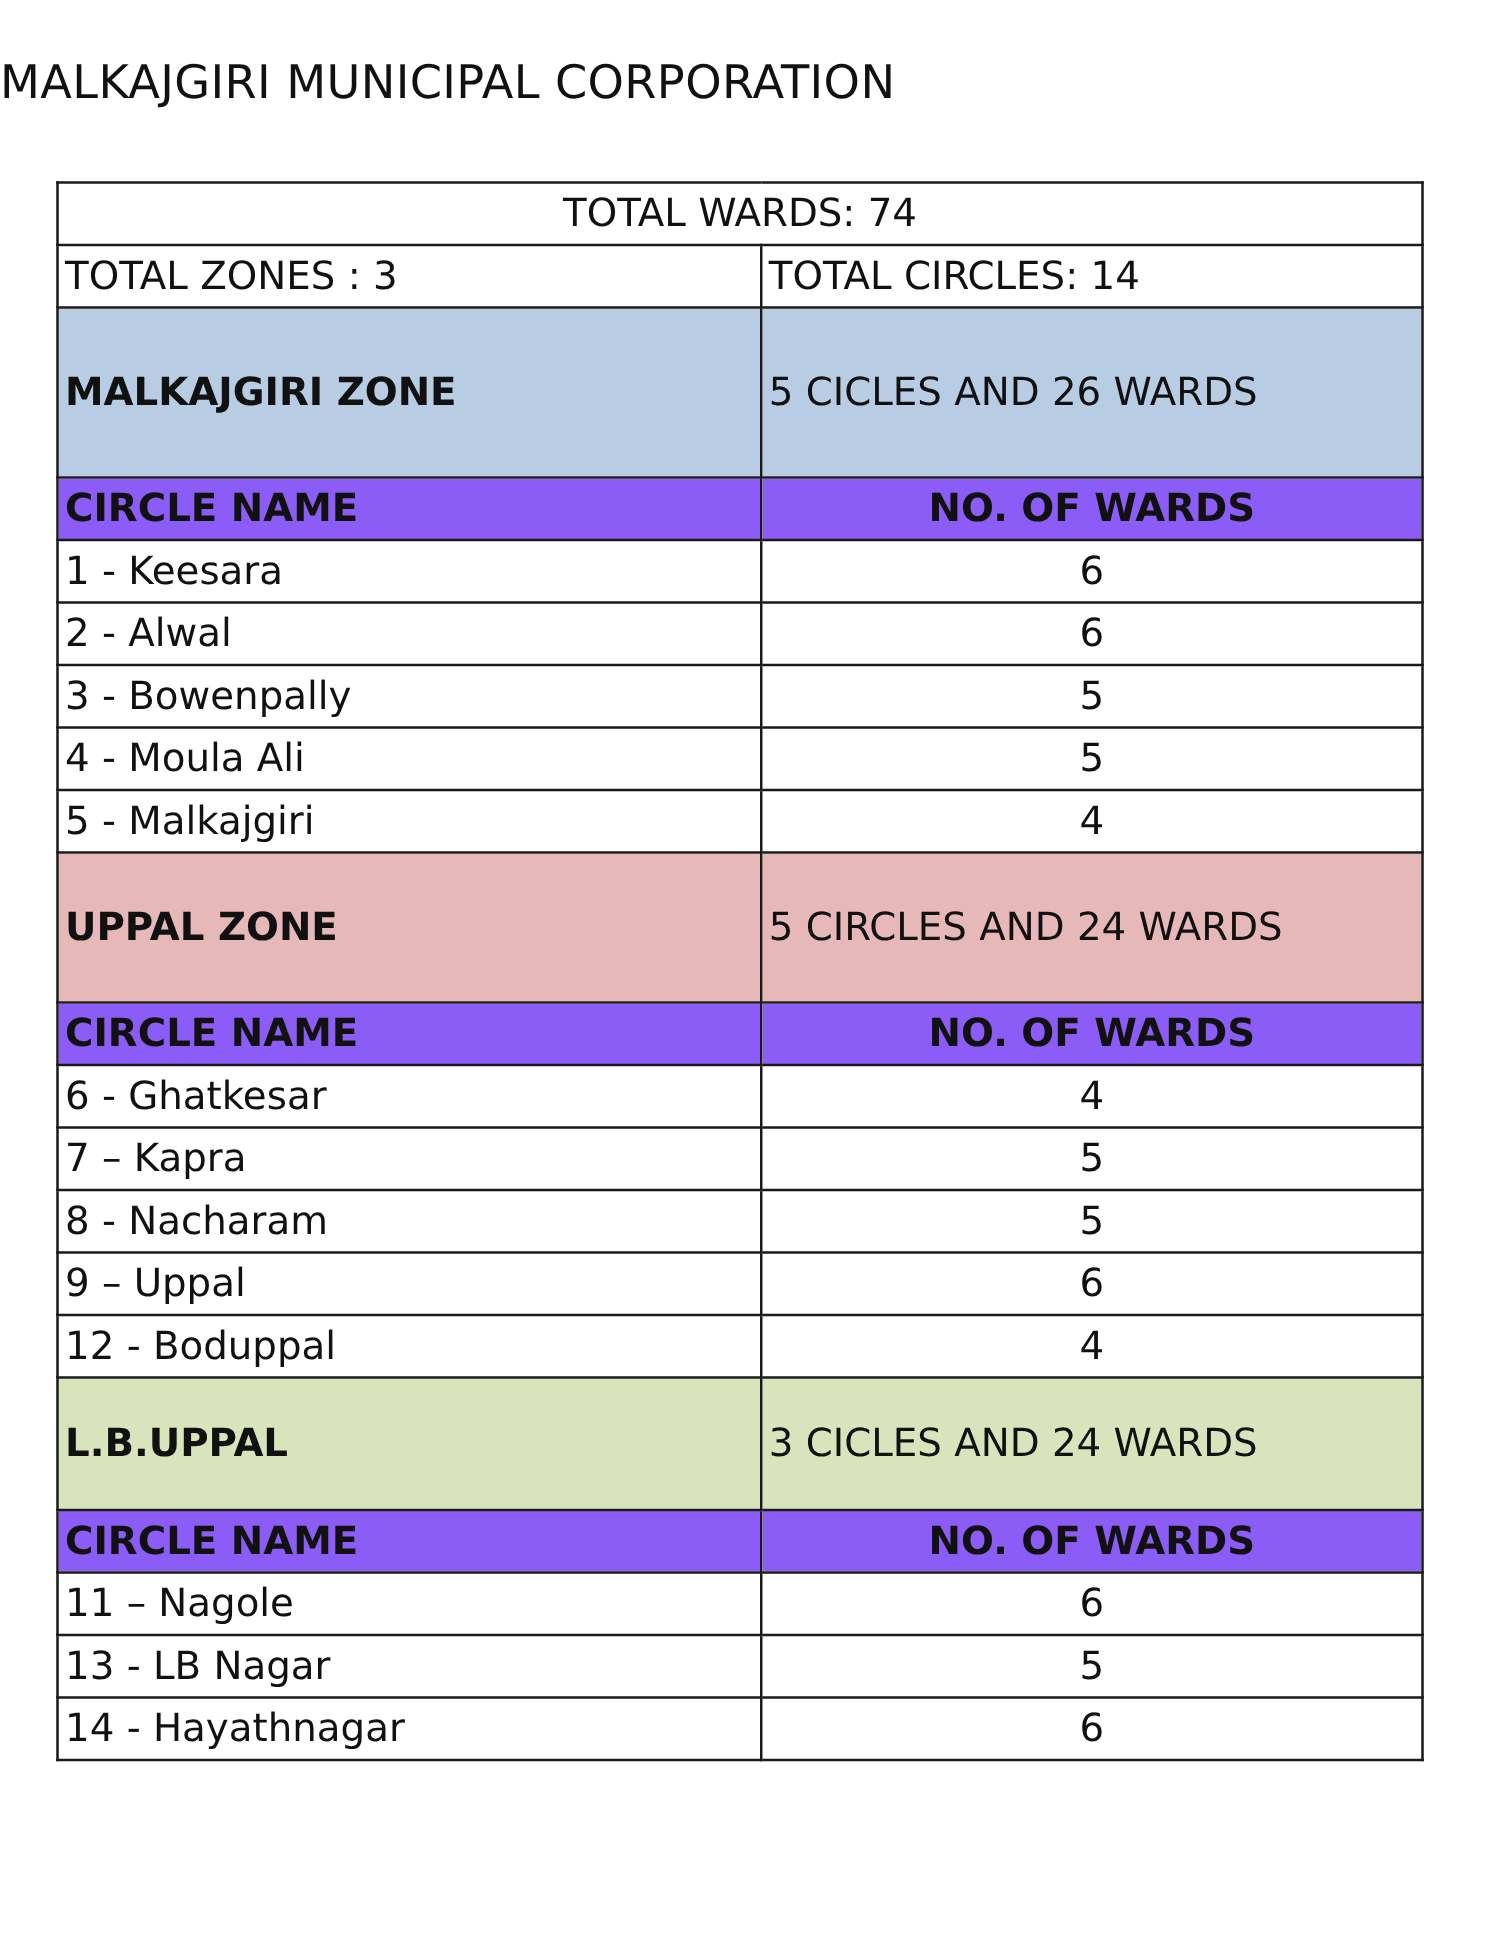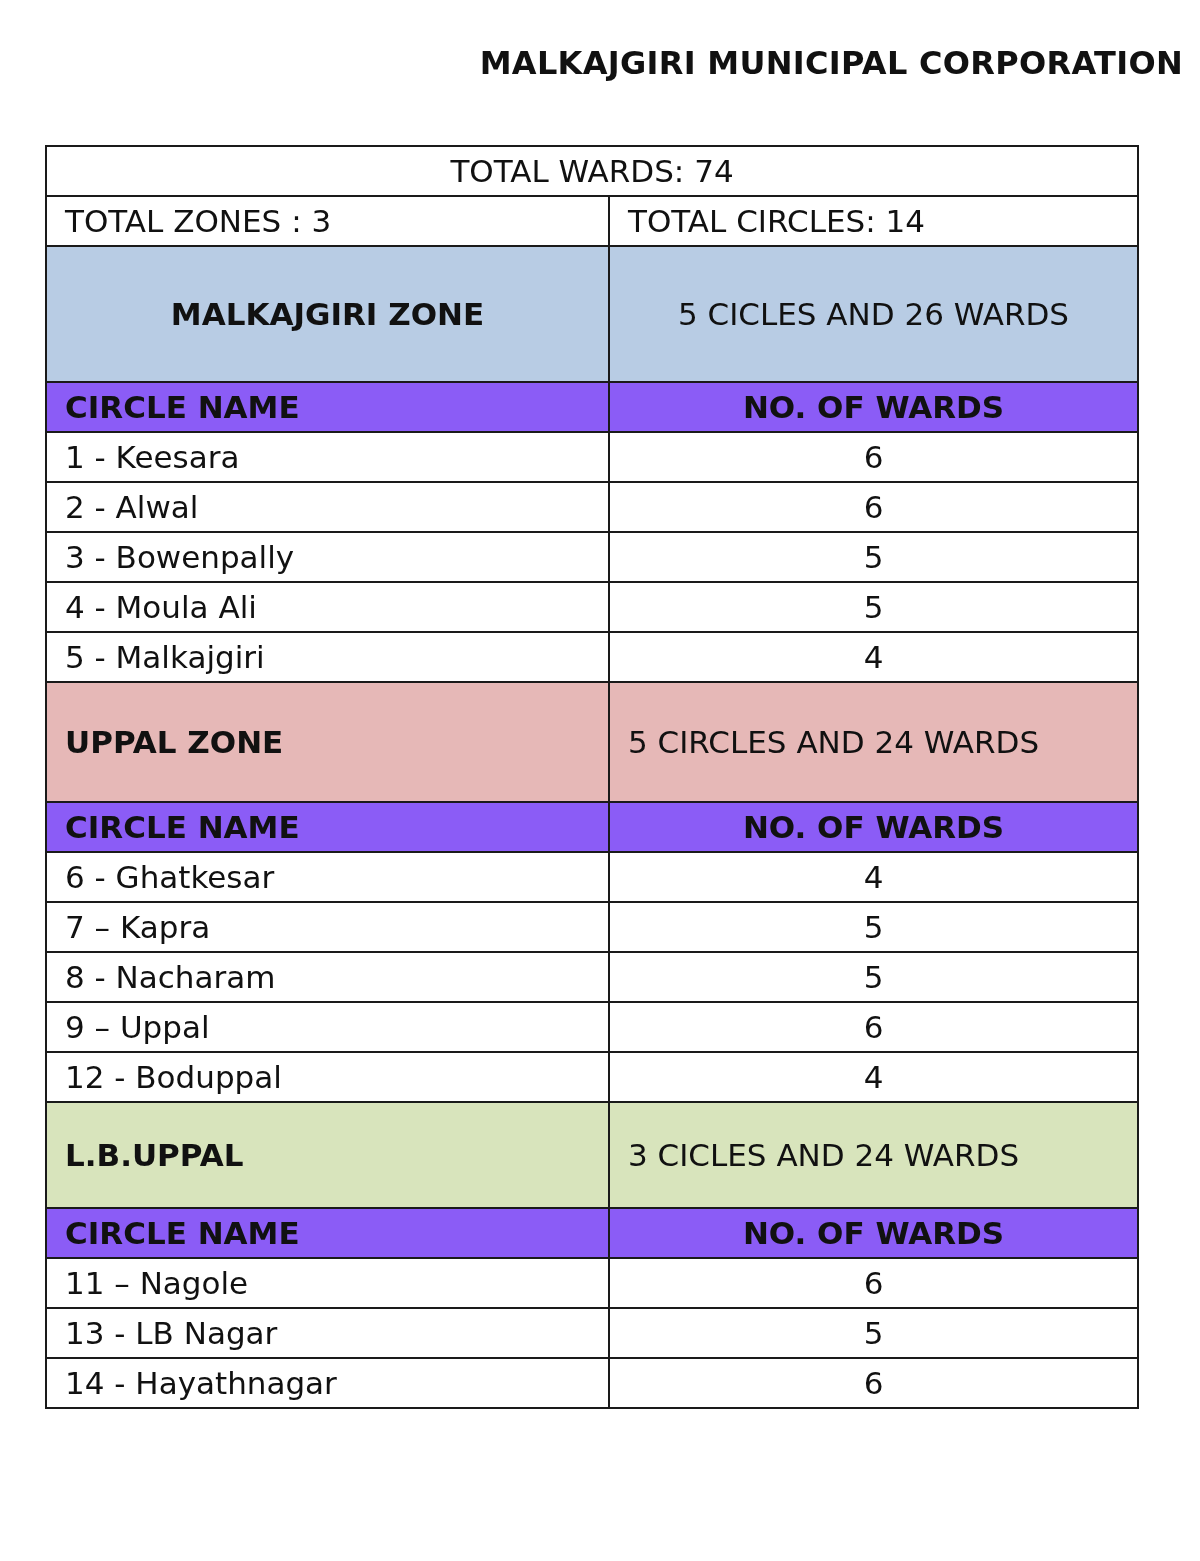--- a/index.html
+++ b/index.html
@@ -1,29 +1,29 @@
 <!DOCTYPE html>
 <html><head>
 <meta charset="utf-8">
 <style>
   html, body { margin: 0; padding: 0; background: #ffffff; }
   body { width: 1200px; height: 1561px; position: relative; font-family: "DejaVu Sans", sans-serif; color: #111; }
-  .title { position: absolute; top: 44px; left: 0; width: 1183px; text-align: right; font-size: 32px; font-weight: bold; letter-spacing: 0.3px; }
+  .title { position: absolute; top: 44px; left: 0; width: 1183px; text-align: left; font-size: 37px; font-weight: normal; letter-spacing: 0.3px; }
   table { position: absolute; left: 45px; top: 145px; width: 1092px; border-collapse: collapse; table-layout: fixed; }
-  td { border: 2.5px solid #1a1a1a; padding: 0 18px; font-size: 31px; white-space: nowrap; overflow: hidden; }
+  td { border: 2.5px solid #1a1a1a; padding: 0 5px; font-size: 31px; white-space: nowrap; overflow: hidden; }
   col.c1 { width: 563px; }
   col.c2 { width: 529px; }
   .row-std td { height: 48px; margin-top: 37px; }
   .total-wards td { text-align: center; height: 48px; }
   .zone td { font-weight: bold; }
   .zone td.summary { font-weight: normal; }
   .hdr td { background: #8b5cf6; font-weight: bold; height: 48px; }
   .hdr td.wh { text-align: center; }
   td.num { text-align: center; }
-  .zone-blue td { background: #b8cce4; height: 134px; text-align: center; }
+  .zone-blue td { background: #b8cce4; height: 134px; }
   .zone-red td { background: #e6b8b7; height: 118px; }
   .zone-green td { background: #d8e4bc; height: 104px; }
 </style>
 </head>
 <body>
 
 <div class="title">MALKAJGIRI MUNICIPAL CORPORATION</div>
 
 <table>
   <colgroup>

